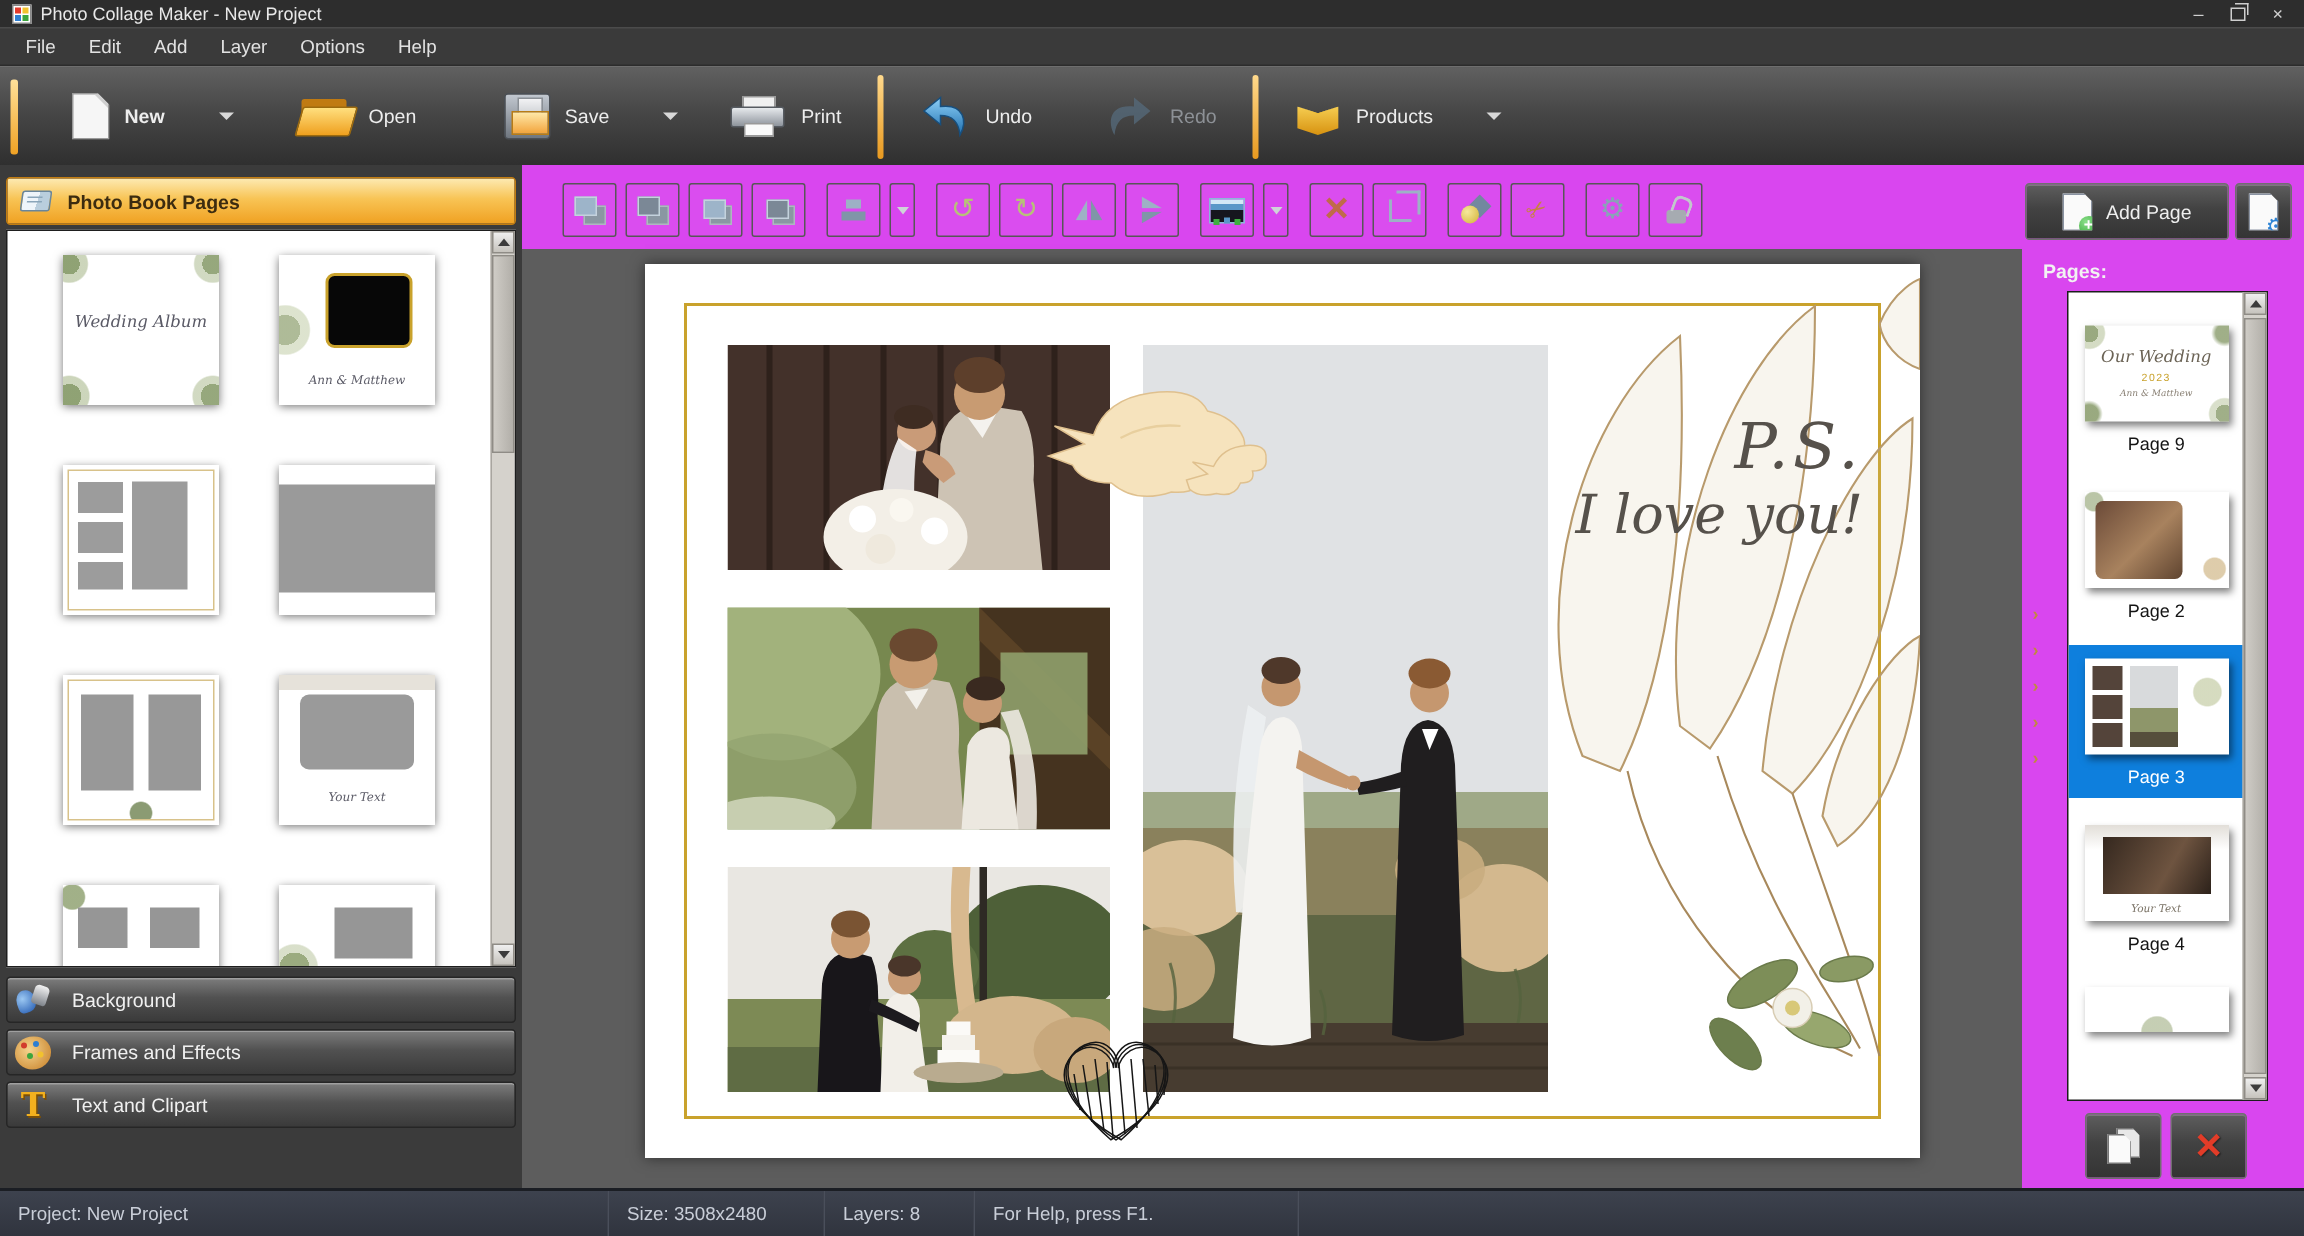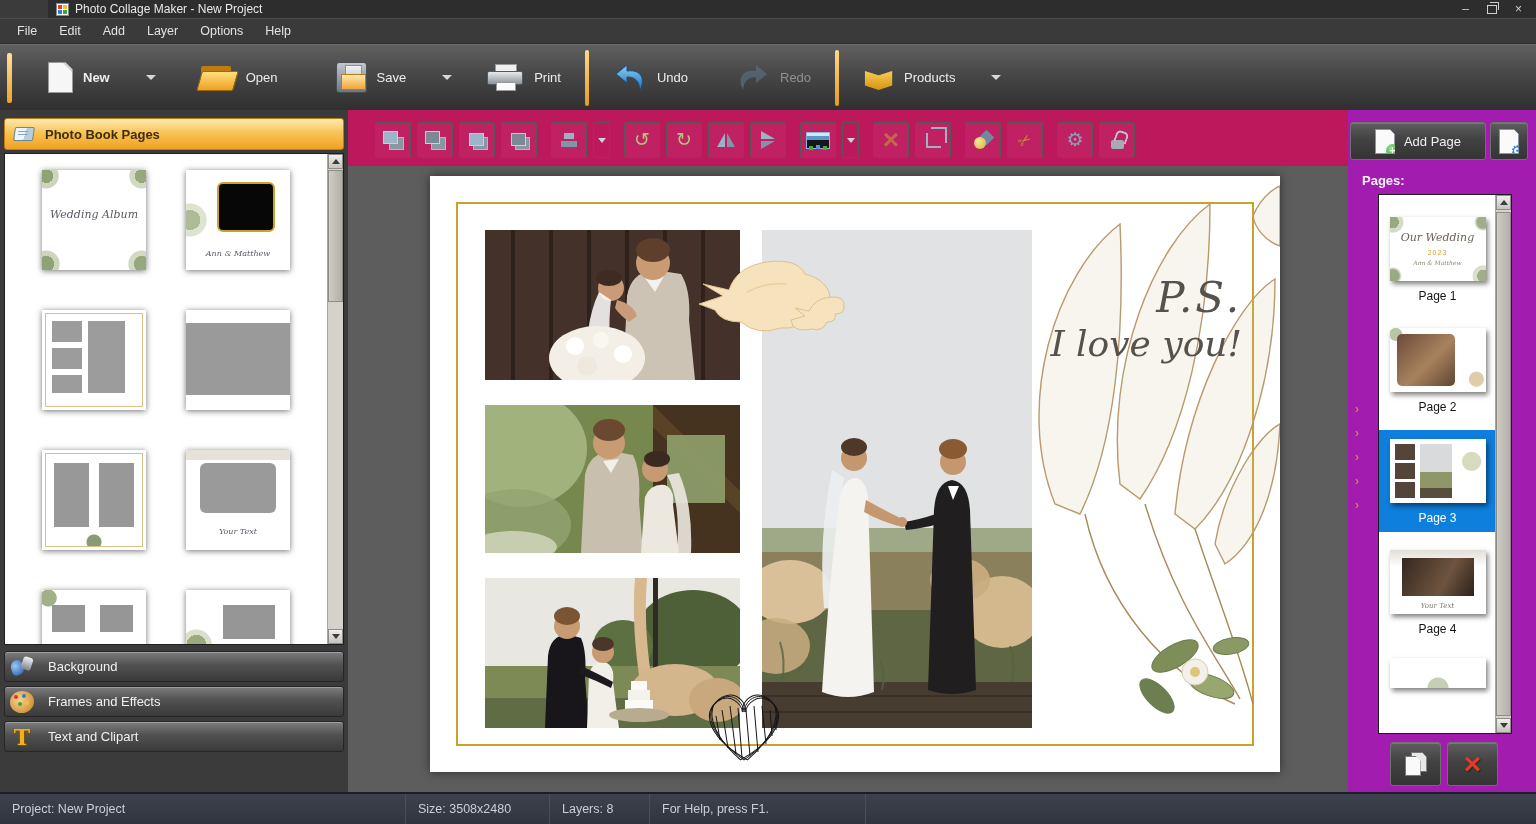--- a/index.html
+++ b/index.html
@@ -1,21 +1,21 @@
 <!DOCTYPE html>
 <html><head>
 <meta charset="utf-8">
 <style>
   * { margin:0; padding:0; box-sizing:border-box; }
   html,body { width:1536px; height:824px; overflow:hidden; background:#3b3b3b;
               font-family:"Liberation Sans", sans-serif; }
   .app { width:1536px; height:824px; display:flex; flex-direction:column; background:#3b3b3b; }
 
   
-  .titlebar { height:18px; background:#2d2d2d; display:flex; align-items:center; padding:0 8px; gap:6px; flex:0 0 auto;margin-left:48px; }
+  .titlebar { height:18px; background:#2d2d2d; display:flex; align-items:center; padding:0 8px; gap:6px; flex:0 0 auto; }
   .app-icon { width:13px; height:13px; background:#fff; border:1px solid #888; display:grid;
               grid-template-columns:1fr 1fr; grid-template-rows:1fr 1fr; gap:1px; padding:1px; }
   .app-icon i { display:block; }
   .app-icon i:nth-child(1){background:#e43b2c;} .app-icon i:nth-child(2){background:#f2c22e;}
   .app-icon i:nth-child(3){background:#2e7fd2;} .app-icon i:nth-child(4){background:#3da53d;}
   .title-text { color:#e8e8e8; font-size:12px; }
   .win-controls { margin-left:auto; display:flex; align-items:center; gap:18px; color:#cfcfcf; font-size:12px; padding-right:6px; }
   .win-btn { cursor:default; line-height:12px; }
   .restore-box { width:10px; height:9px; border:1px solid #cfcfcf; position:relative; }
   .restore-box::before { content:""; position:absolute; left:2px; top:-4px; width:8px; height:7px; border:1px solid #cfcfcf; border-bottom:none; border-left:none; }
@@ -118,21 +118,21 @@
       background:radial-gradient(circle at 35% 35%, #9cc8f2, #1d55ae); border-radius:50% 50% 50% 4px; transform:rotate(-20deg); }
   .ic-background::after { content:""; position:absolute; right:2px; top:1px; width:10px; height:13px;
       background:linear-gradient(#f2f2f2,#7e838a); border-radius:3px 3px 2px 2px; transform:rotate(18deg); }
   .ic-frames { background:radial-gradient(circle at 40% 40%, #f6d48e, #c47c24); border-radius:50% 46% 52% 48%; }
   .ic-frames::after { content:""; position:absolute; left:4px; top:4px; width:4px; height:4px; border-radius:50%; background:#d23c2c;
       box-shadow:8px -1px 0 #2e7fd2, 4px 7px 0 #3da53d, 11px 6px 0 #f2c22e; }
   .ic-text { font-family:"DejaVu Serif",serif; font-weight:bold; font-size:22px; line-height:22px; color:#f2b01e;
       text-align:center; text-shadow:1px 1px 0 #7a4f08; }
 
   
-  .center { flex:1; position:relative; background:#be185d; min-width:0; }
+  .center { flex:1; position:relative; background:#d946ef; min-width:0; }
   .workspace { position:absolute; left:0; right:0; top:56px; bottom:0; background:#5d5d5d; }
   .edit-toolbar { position:absolute; left:27px; top:8px; height:44px; display:flex; align-items:center; gap:14px; }
   .etb-group { display:flex; align-items:center; gap:6px; }
   .etb-btn { width:36px; height:36px; border:1px solid #575757; border-radius:2px; background:rgba(255,255,255,.04);
              display:flex; align-items:center; justify-content:center; }
   .etb-caret { width:17px; height:36px; border:1px solid #575757; border-radius:2px; display:flex; align-items:center; justify-content:center; }
   .caret { width:0; height:0; border-left:4px solid transparent; border-right:4px solid transparent; border-top:5px solid #cfd3d8; }
   .eti { position:relative; display:inline-block; }
   .eti-bring-to-front,.eti-send-to-back,.eti-bring-forward,.eti-send-backward { width:21px; height:19px; }
   .eti-bring-to-front::before,.eti-send-to-back::before,.eti-bring-forward::before,.eti-send-backward::before
@@ -175,21 +175,21 @@
   .canvas { position:absolute; left:82px; top:66px; width:850px; height:596px; background:#fff;
             box-shadow:0 0 9px rgba(0,0,0,.5); }
   .gold-border { position:absolute; left:26px; top:26px; right:26px; bottom:26px; border:2px solid #c9a22c; }
   .photo { position:absolute; }
   .canvas-caption { position:absolute; right:38px; top:98px; text-align:right;
       font-family:"DejaVu Serif",serif; font-style:italic; color:#56514b; }
   .cap1 { font-size:42px; line-height:48px; letter-spacing:3px; }
   .cap2 { font-size:36px; line-height:44px; }
 
   
-  .right-panel { width:188px; flex:0 0 auto; background:#a21caf; position:relative; padding-top:12px; }
+  .right-panel { width:188px; flex:0 0 auto; background:#d946ef; position:relative; padding-top:12px; }
   .rp-top { display:flex; gap:4px; padding:0 8px 0 2px; }
   .btn3d { background:linear-gradient(#5e5e5e,#424242 45%,#343434); border:1px solid #6f6f6f; border-radius:3px;
            box-shadow:inset 0 1px 0 rgba(255,255,255,.18); display:flex; align-items:center; justify-content:center; }
   .add-page-btn { flex:1; height:38px; gap:9px; color:#efefef; font-size:13px; }
   .page-gear-btn { width:38px; height:38px; }
   .pg-ic { width:20px; height:25px; background:#fafafa; border:1px solid #8a93a2; position:relative;
            clip-path:polygon(0 0,70% 0,100% 24%,100% 100%,0 100%); }
   .pg-plus::after { content:"+"; position:absolute; right:-5px; bottom:-4px; width:13px; height:13px; border-radius:50%;
       background:radial-gradient(circle at 35% 30%, #8ae08a, #2c9c2c); color:#fff; font-size:11px; line-height:12px;
       text-align:center; font-weight:bold; }
@@ -668,21 +668,21 @@
         <span class="chev"></span>
       </div>
       <div class="pages-list">
         <div class="pages-inner">
             <div class="page-item">
               <div class="page-thumb pt-cover">
                 <span class="pt-t1">Our Wedding</span>
                 <span class="pt-t2">2023</span>
                 <span class="pt-t3">Ann &amp; Matthew</span>
               </div>
-              <div class="page-label">Page 1</div>
+              <div class="page-label">Page 9</div>
             </div>
             <div class="page-item">
               <div class="page-thumb pt-photo"></div>
               <div class="page-label">Page 2</div>
             </div>
             <div class="page-item selected">
               <div class="page-thumb pt-collage"></div>
               <div class="page-label">Page 3</div>
             </div>
             <div class="page-item">

